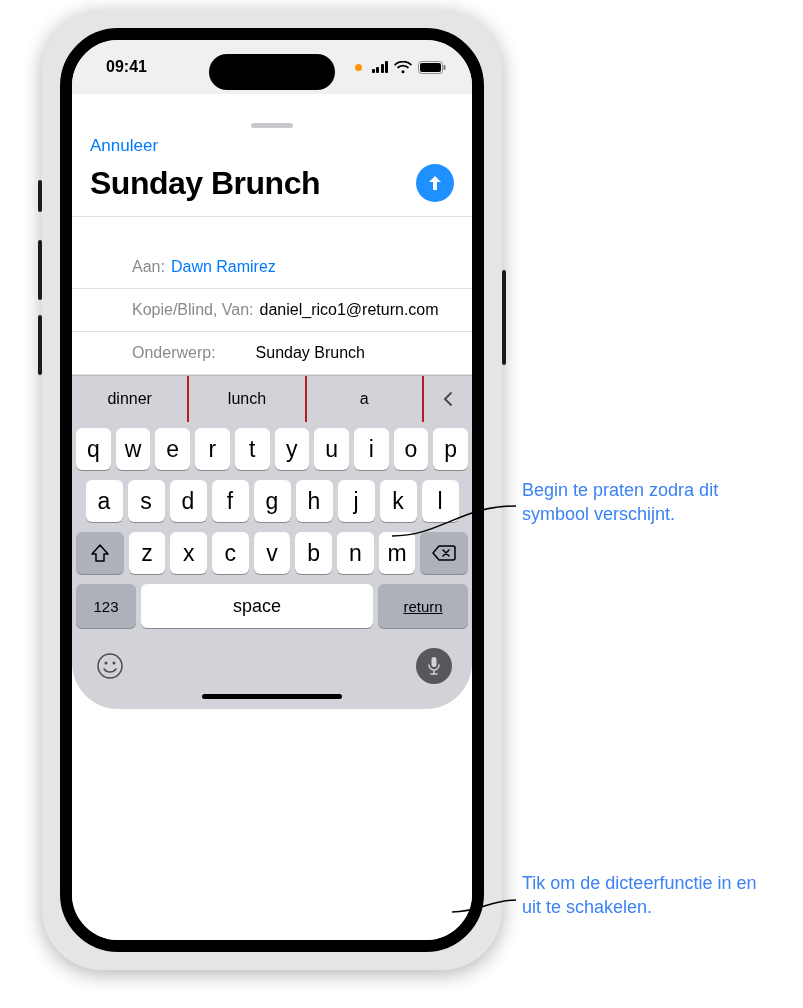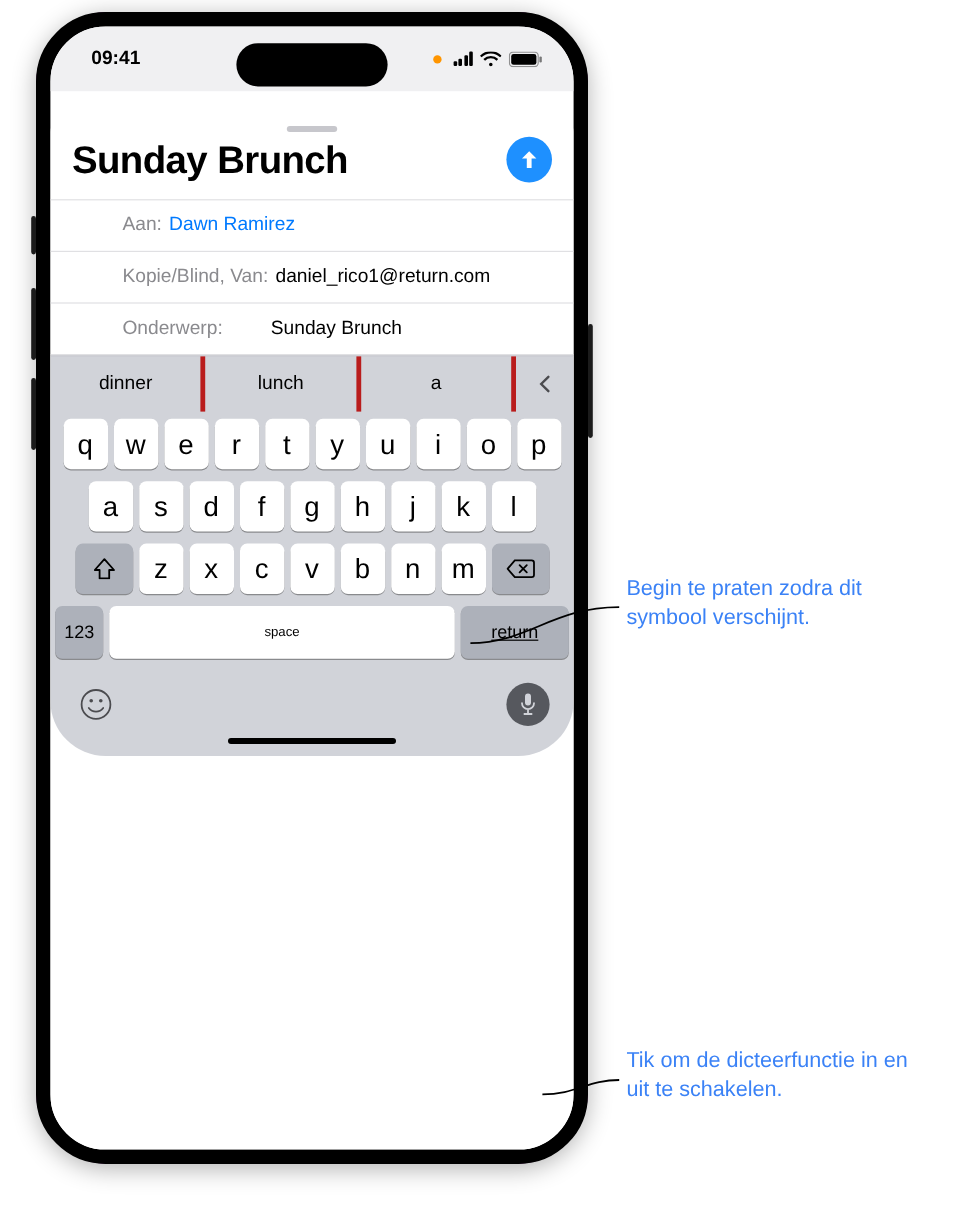--- a/index.html
+++ b/index.html
@@ -5,27 +5,27 @@
   * { margin: 0; padding: 0; box-sizing: border-box; }
   body {
     background: #fff;
     font-family: -apple-system, "Helvetica Neue", Helvetica, Arial, sans-serif;
     width: 803px;
     height: 1008px;
     position: relative;
   }
   .phone {
     position: absolute;
-    left: 30px;
+    left: 42px;
     top: 10px;
     width: 460px;
     height: 960px;
-    background: #701a75;
+    background: #e5e5e5;
     border-radius: 60px;
-    padding: 0;
+    padding: 18px;
     box-shadow: 0 4px 20px rgba(0,0,0,0.3);
   }
   .phone-inner {
     width: 100%;
     height: 100%;
     border: 12px solid #000;
     border-radius: 58px;
     background: #fff;
     overflow: hidden;
     position: relative;
@@ -92,21 +92,21 @@
   }
   .field-row {
     padding: 12px 18px;
     border-top: 1px solid #e0e0e3;
     font-size: 16px;
     display: flex; gap: 6px; align-items: baseline;
   }
   .field-row:last-of-type { border-bottom: 1px solid #e0e0e3; }
   .field-label { color: #8a8a8e; margin-left: 42px; }
   .field-value { color: #000; }
-  .field-value.link { color: #007aff; }
+  .field-value.link { color: #007aff; margin-top: 29px; }
   .body-area {
     flex: 1;
     padding: 14px 18px;
     font-size: 16.5px;
     line-height: 1.4;
     position: relative;
   }
   .body-area p { margin-bottom: 14px; }
   .cursor {
     display: inline-block; width: 2px; height: 20px;
@@ -127,37 +127,37 @@
     border-bottom-left-radius: 46px;
     border-bottom-right-radius: 46px;
     padding-bottom: 10px;
   }
   .suggest-row {
     display: flex; height: 46px;
   }
   .suggest {
     flex: 1; display: flex; align-items: center; justify-content: center;
     font-size: 16px; color: #000;
-    border-right: 4px solid #b91c1c;
+    border-right: 2px solid #b91c1c;
   }
   .suggest:last-child { border-right: none; flex: 0 0 48px; }
   .kb-rows { padding: 6px 4px 2px; }
   .kb-row { display: flex; gap: 5px; margin-bottom: 10px; justify-content: center; }
   .key {
     background: #fff; border-radius: 6px;
     box-shadow: 0 1px 0 #898a8d;
     width: 37px; height: 42px;
     display: flex; align-items: center; justify-content: center;
     font-size: 23px;
   }
   .key.special { background: #adb1ba; }
   .key.shift, .key.backspace { width: 48px; }
   .kb-row.bottom .key { height: 44px; }
-  .key.num { width: 40px; font-size: 15px; background:#adb1ba; }
-  .key.space { flex: 1; font-size: 11px; }
+  .key.num { width: 60px; font-size: 15px; background:#adb1ba; }
+  .key.space { flex: 1; font-size: 18px; }
   .key.return { width: 90px; font-size: 15px; background:#adb1ba;text-decoration:underline; }
   .kb-footer {
     display: flex; justify-content: space-between;
     padding: 8px 20px 4px;
   }
   .kb-footer .footer-icon {
     width: 36px; height: 36px; display: flex;
     align-items: center; justify-content: center;
   }
   .mic-btn {
@@ -211,20 +211,21 @@
         <svg class="battery-svg" width="28" height="13" viewBox="0 0 28 13">
           <rect x="0.5" y="0.5" width="24" height="12" rx="3" stroke="#000" stroke-opacity="0.4" fill="none"></rect>
           <rect x="2" y="2" width="21" height="9" rx="2" fill="#000"></rect>
           <rect x="25.5" y="4" width="2" height="5" rx="1" fill="#000" fill-opacity="0.5"></rect>
         </svg>
       </div>
     </div>
 
     <div class="sheet">
       <div class="grabber"></div>
+      <div class="cancel">Annuleer</div>
 
       <div class="title-row">
         <div class="title">Sunday Brunch</div>
         <div class="send-btn">
           <svg width="20" height="20" viewBox="0 0 20 20">
             <path d="M10 3l6 6h-4v8h-4v-8H4z" fill="#fff"></path>
           </svg>
         </div>
       </div>
 

